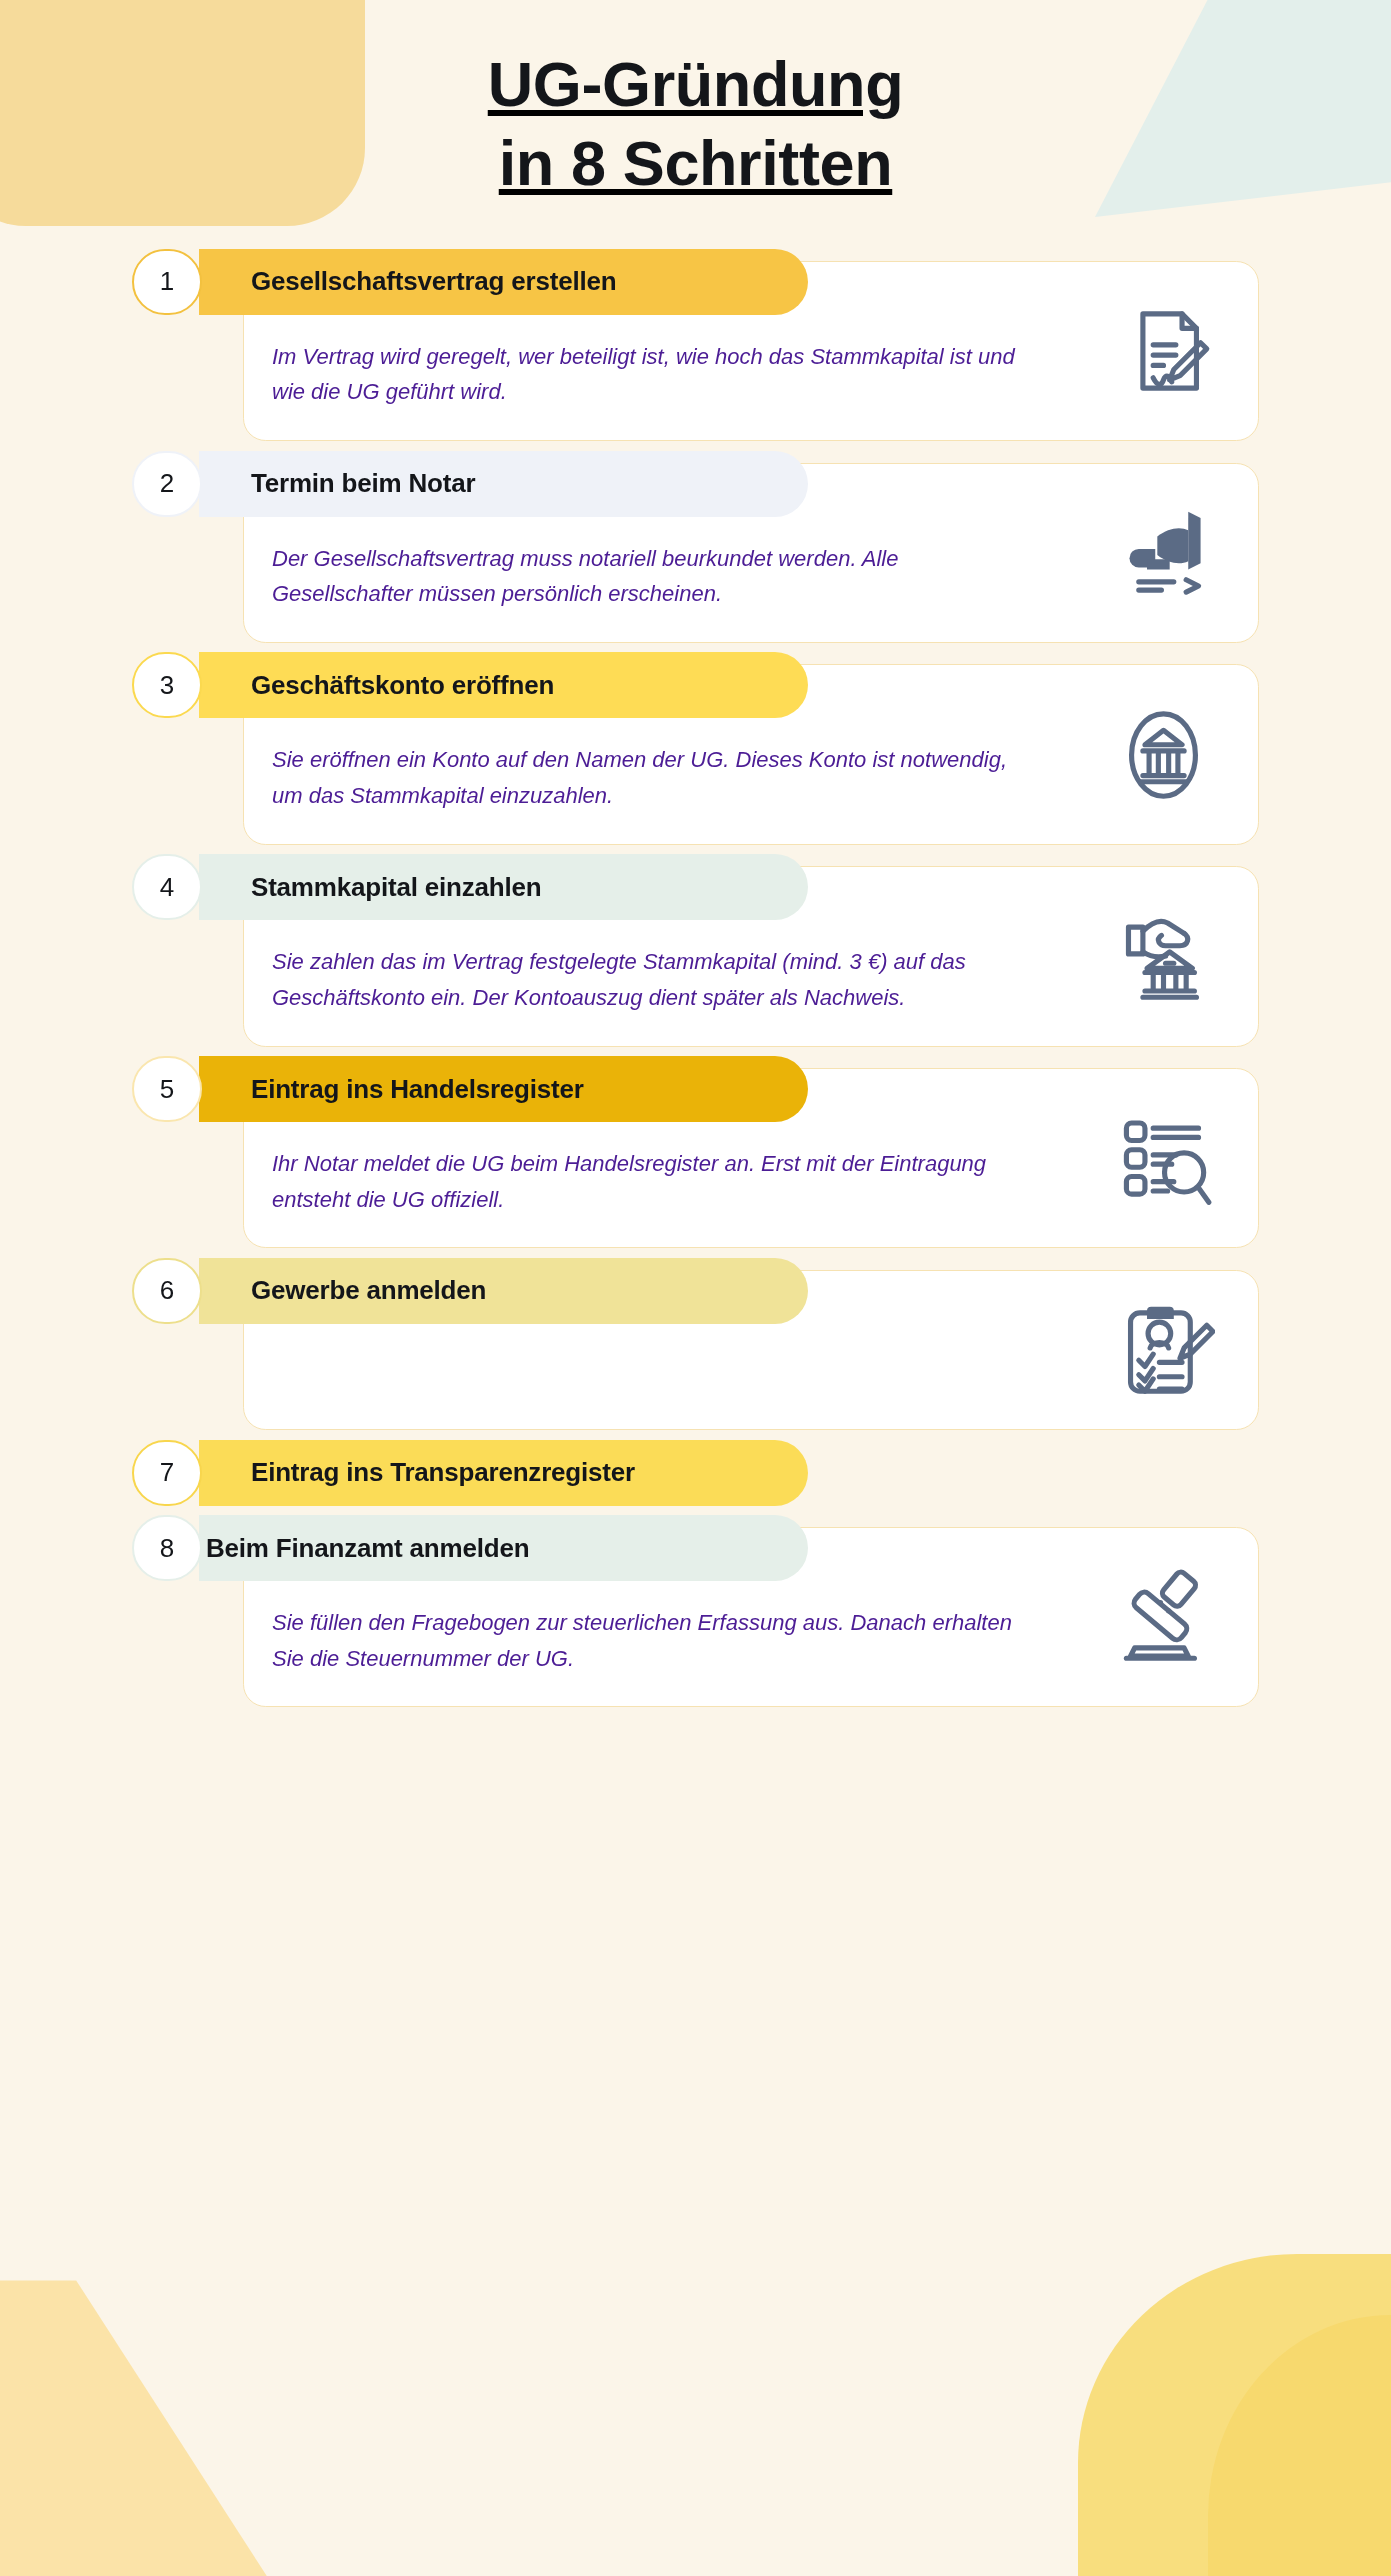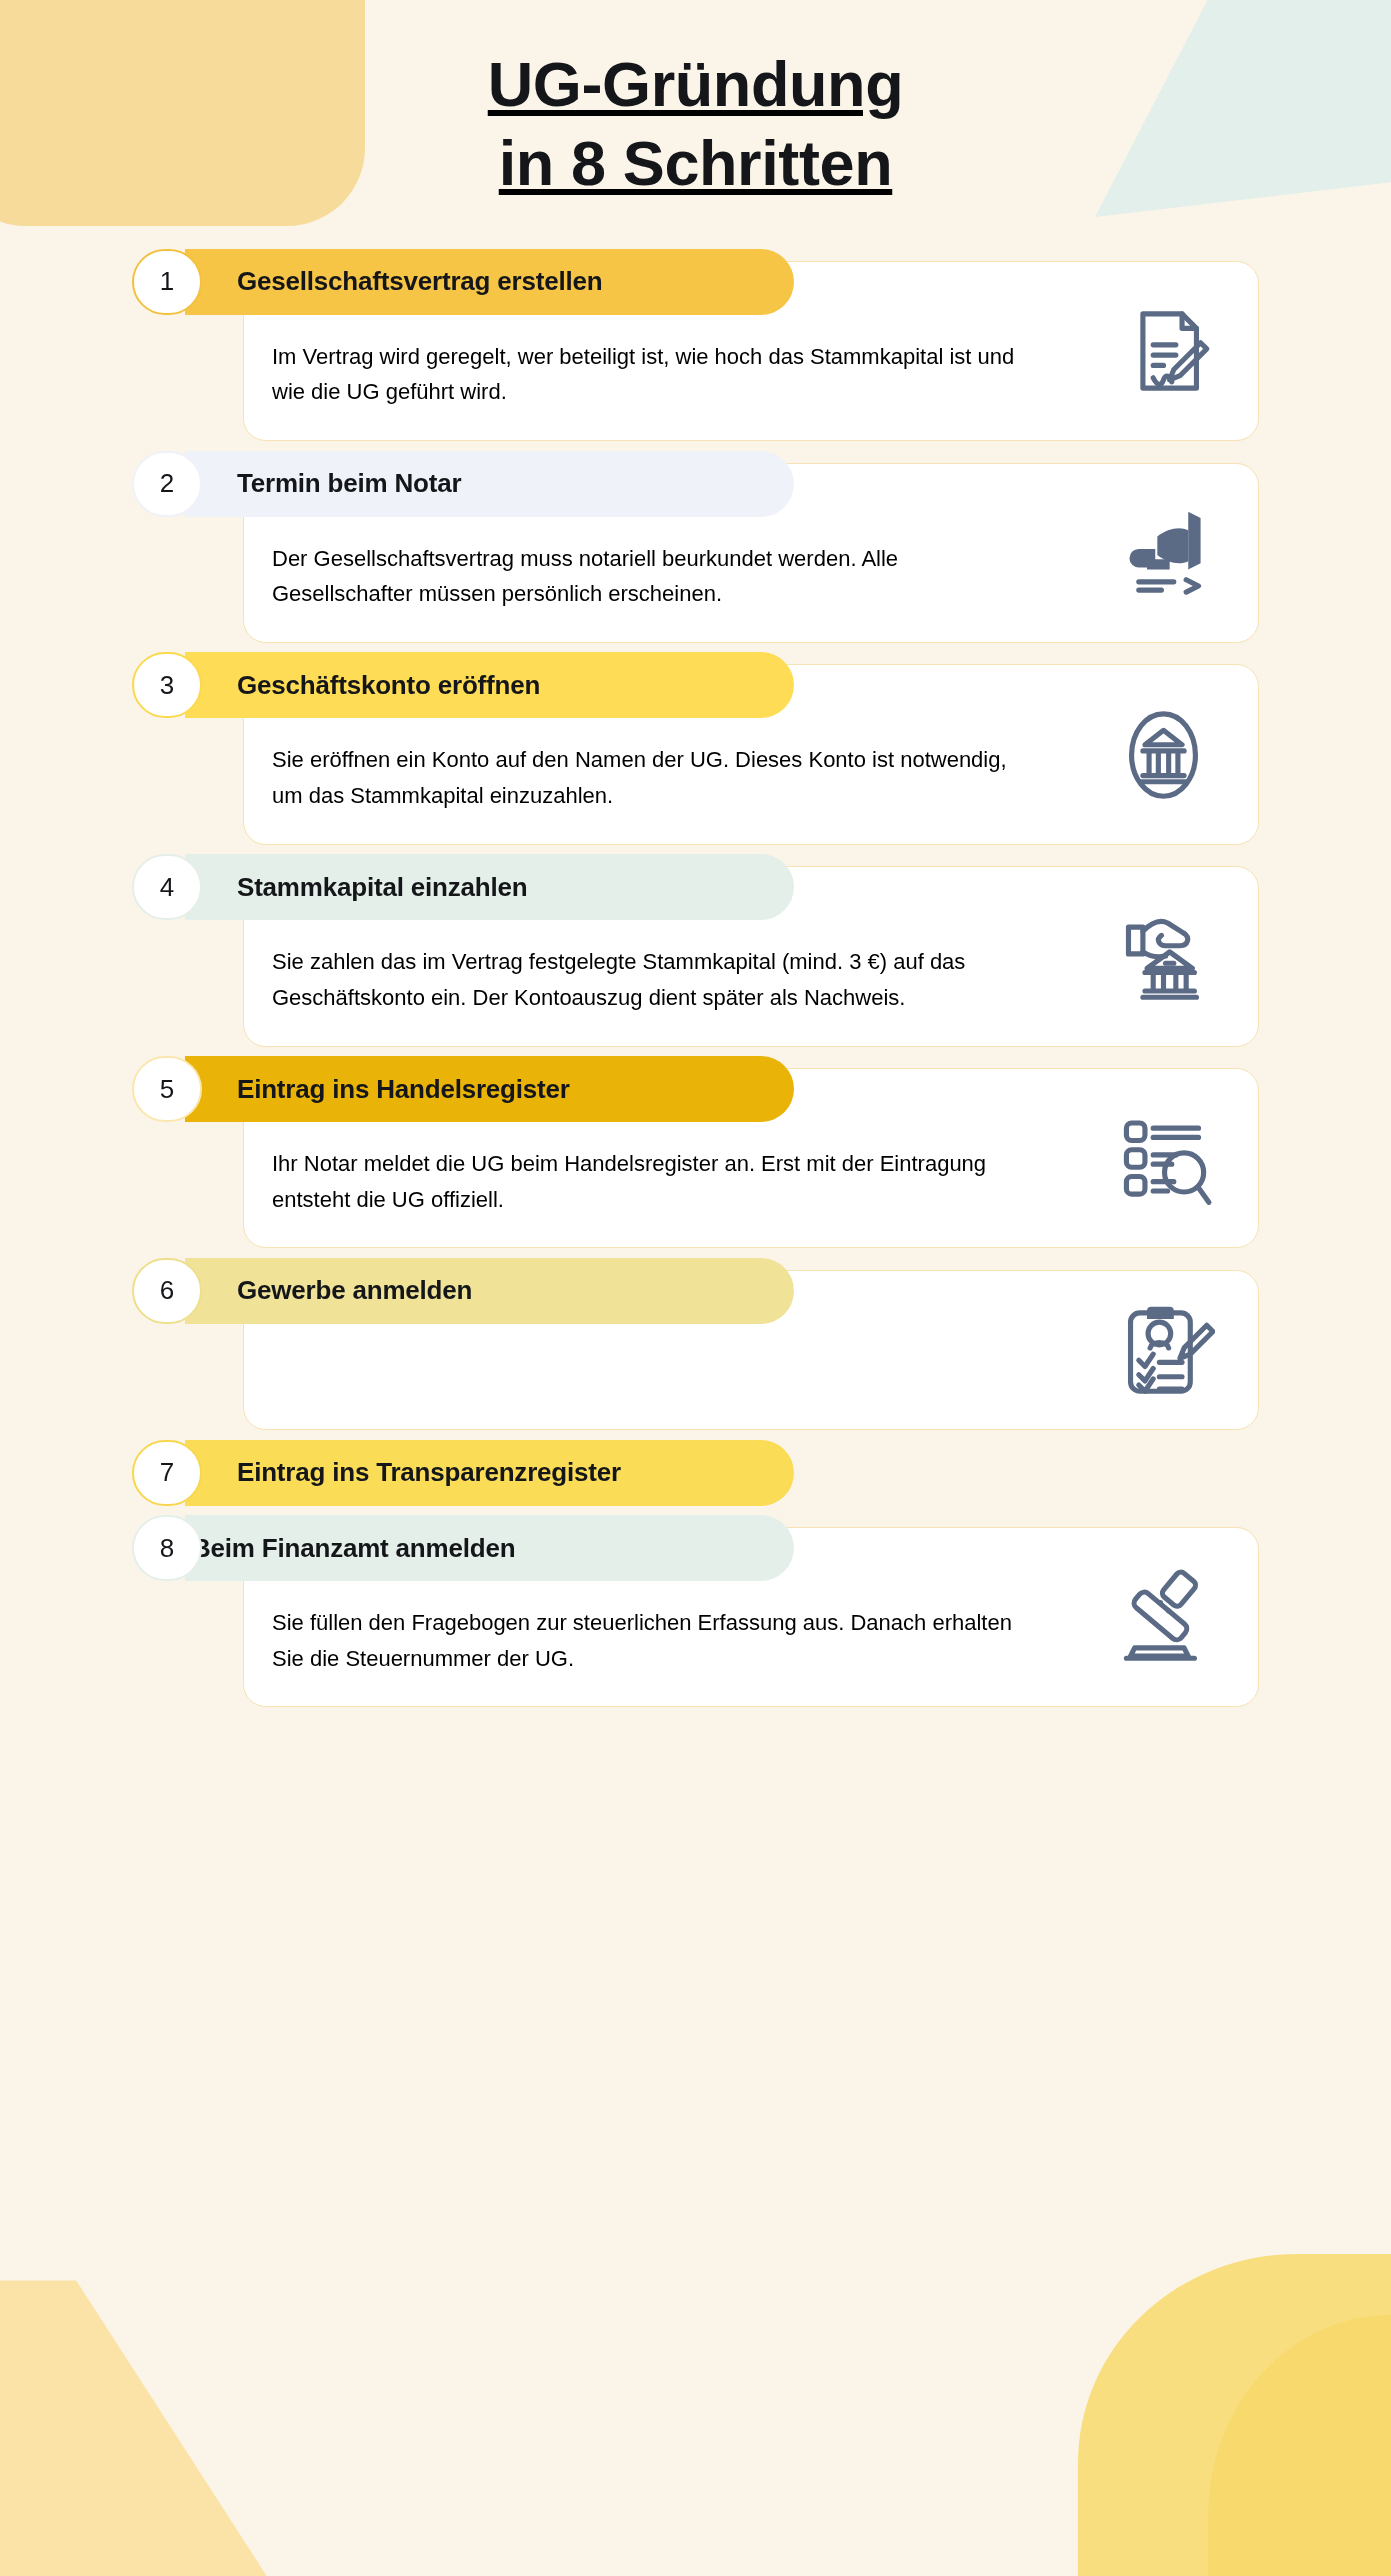--- a/index.html
+++ b/index.html
@@ -125,21 +125,21 @@
     min-height: 160px;
     padding: 77px 191px 30px 28px;
     z-index: 1;
   }
 
   
   .pill {
     position: relative;
     z-index: 3;
     display: block;
-    margin-left: 53px;
+    margin-left: 67px;
     width: 609px;
     height: 66px;
     border-radius: 0 33px 33px 0;
     padding: 0 0 0 52px;
     display: flex;
     align-items: center;
   }
 
   .pill-title {
     font-size: 26px;
@@ -163,22 +163,23 @@
     align-items: center;
     justify-content: center;
     font-size: 26px;
     font-weight: 500;
     color: #14161A;
   }
 
   .card-text {
     font-size: 22px;
     line-height: 1.62;
-    color: #000000;
+    color: #4c1d95;
     max-width: 748px;
+    font-style: italic;
   }
 
   
   .card-icon {
     position: absolute;
     right: 38px;
     top: 50%;
     transform: translateY(-50%);
     width: 113px;
     height: 113px;

